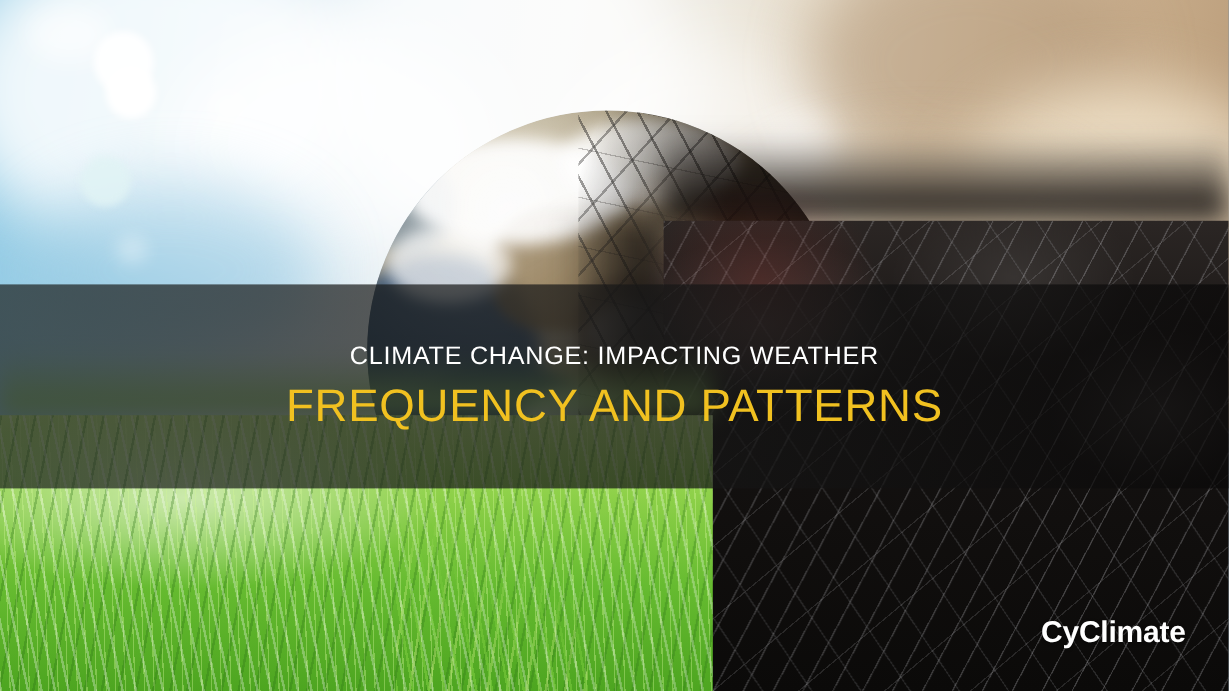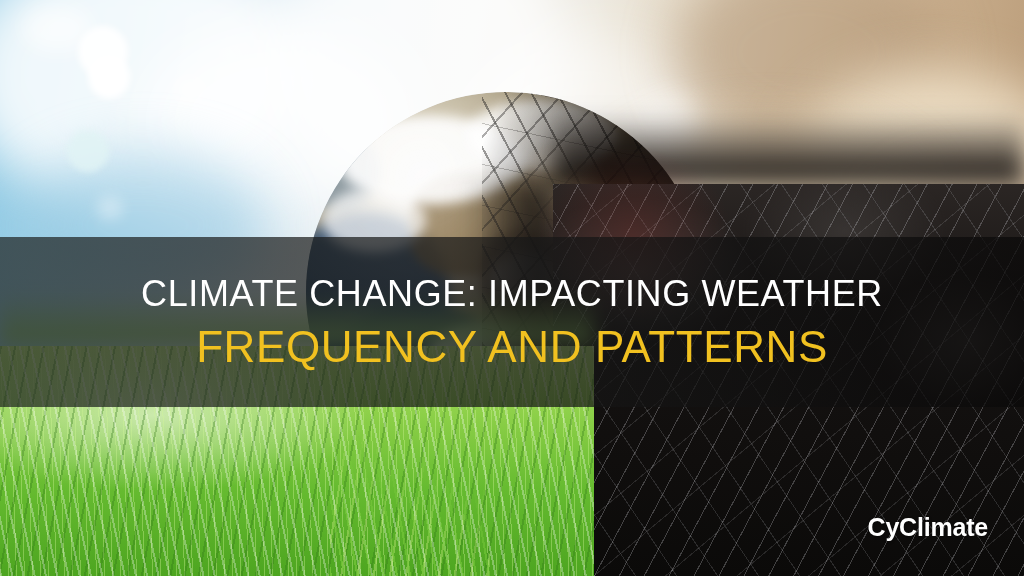--- a/index.html
+++ b/index.html
@@ -186,31 +186,31 @@
   }
 
   
   .band{
     position:absolute;left:0;top:237px;width:100%;height:170px;
     background:linear-gradient(90deg, rgba(28,32,30,.70) 0%, rgba(24,24,24,.72) 48%, rgba(10,9,9,.74) 100%);
     display:flex;flex-direction:column;align-items:center;justify-content:center;
   }
   .title-line1{
     color:#ffffff;
-    font-size:36px;
+    font-size:21px;
     letter-spacing:.6px;
     line-height:1;
     text-align:center;
     white-space:nowrap;
     font-weight:400;
     margin:0 0 13px 0;
   }
   .title-line2{
     color:#f1c120;
-    font-size:44px;
+    font-size:38px;
     letter-spacing:.6px;
     line-height:1;
     text-align:right;
     white-space:nowrap;
     font-weight:400;
     margin:0;
   }
 
   
   .watermark{

